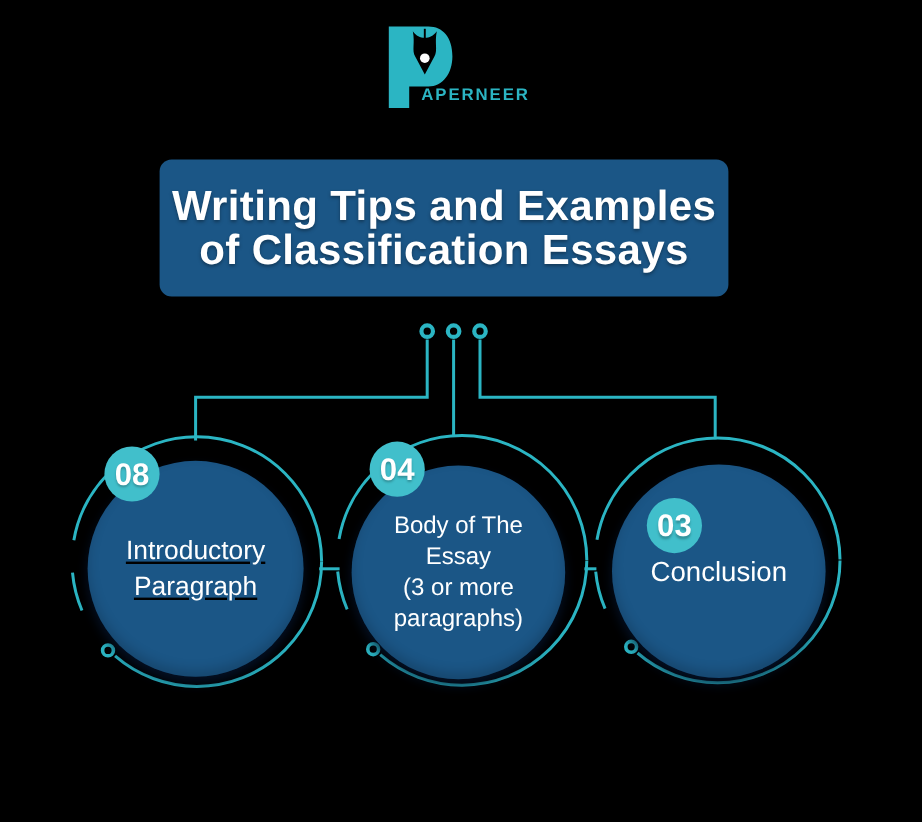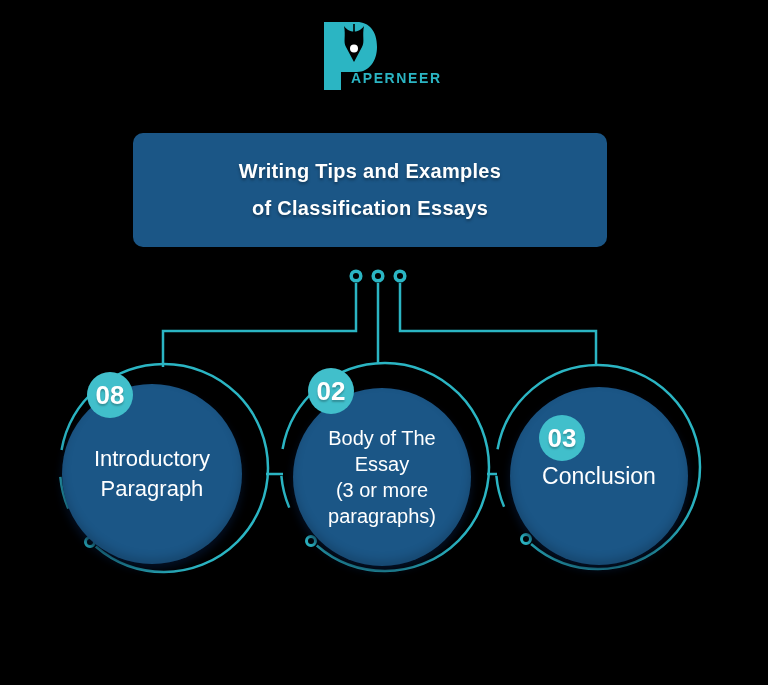--- a/index.html
+++ b/index.html
@@ -29,37 +29,37 @@
   }
 
   
   .banner{
     position:absolute;left:133px;top:133px;width:474px;height:114px;
     background:var(--blue);border-radius:10px;
     display:flex;align-items:center;justify-content:center;
   }
   .banner-title{
     color:var(--white);
-    font-size:20px;font-weight:bold;line-height:37px;
+    font-size:35px;font-weight:bold;line-height:37px;
     text-align:center;white-space:pre-line;letter-spacing:0.3px;
     text-shadow:0 2px 3px rgba(0,0,0,0.35);
   }
 
   
   .overlay{position:absolute;left:0;top:0;width:768px;height:685px;pointer-events:none;}
   .stroke-teal{stroke:var(--teal);fill:none;}
 
   
   .step-circle{
     position:absolute;border-radius:50%;
     background:var(--blue);
     display:flex;align-items:center;justify-content:center;
     box-shadow:0 5px 10px rgba(5,20,45,0.85), inset 0 -5px 10px rgba(0,0,0,0.18);
   }
-  .step-circle.c1{left:62px;top:384px;width:180px;height:180px;}
+  .step-circle.c1{left:73px;top:384px;width:180px;height:180px;text-decoration:underline;}
   .step-circle.c2{left:293px;top:388px;width:178px;height:178px;}
   .step-circle.c3{left:510px;top:387px;width:178px;height:178px;}
   .step-label{
     color:var(--white);text-align:center;white-space:pre-line;
   }
   .c1 .step-label{font-size:22px;line-height:30px;}
   .c2 .step-label{font-size:20px;line-height:26px;}
   .c3 .step-label{font-size:23px;line-height:30px;}
 
   .step-badge{
@@ -127,20 +127,20 @@
 Paragraph</div>
   </div>
   <div class="step-badge badge1">08</div>
 
   <div class="step-circle c2">
     <div class="step-label">Body of The
 Essay
 (3 or more
 paragraphs)</div>
   </div>
-  <div class="step-badge badge2">02</div>
+  <div class="step-badge badge2">04</div>
 
   <div class="step-circle c3">
     <div class="step-label">Conclusion</div>
   </div>
   <div class="step-badge badge3">03</div>
 
 </div>
 
 </body></html>

